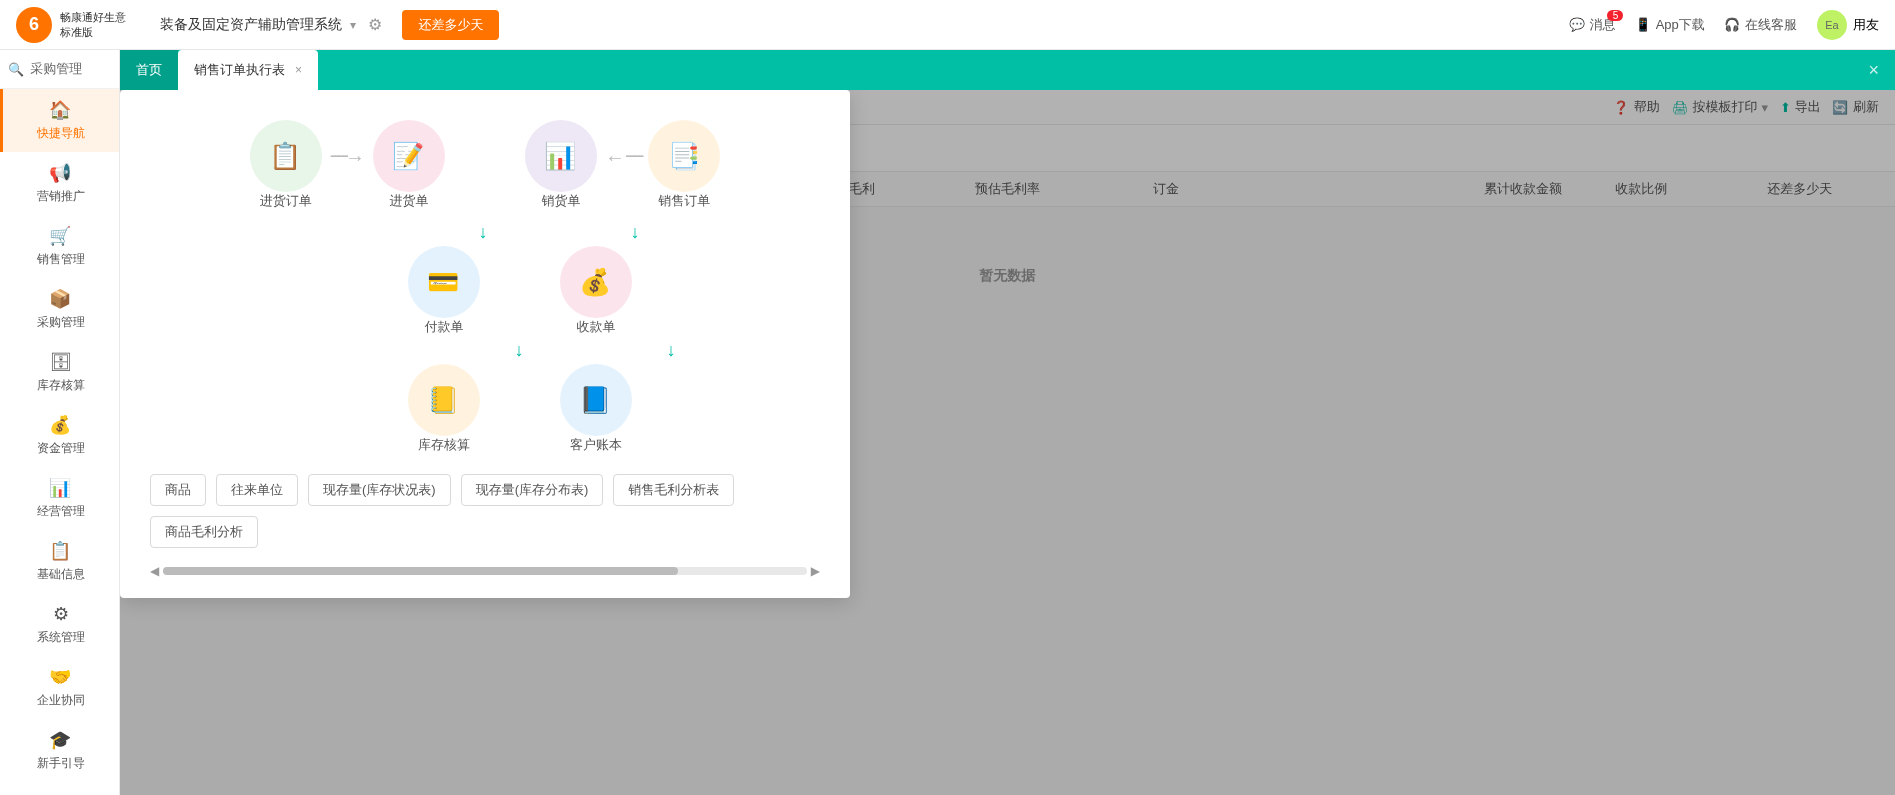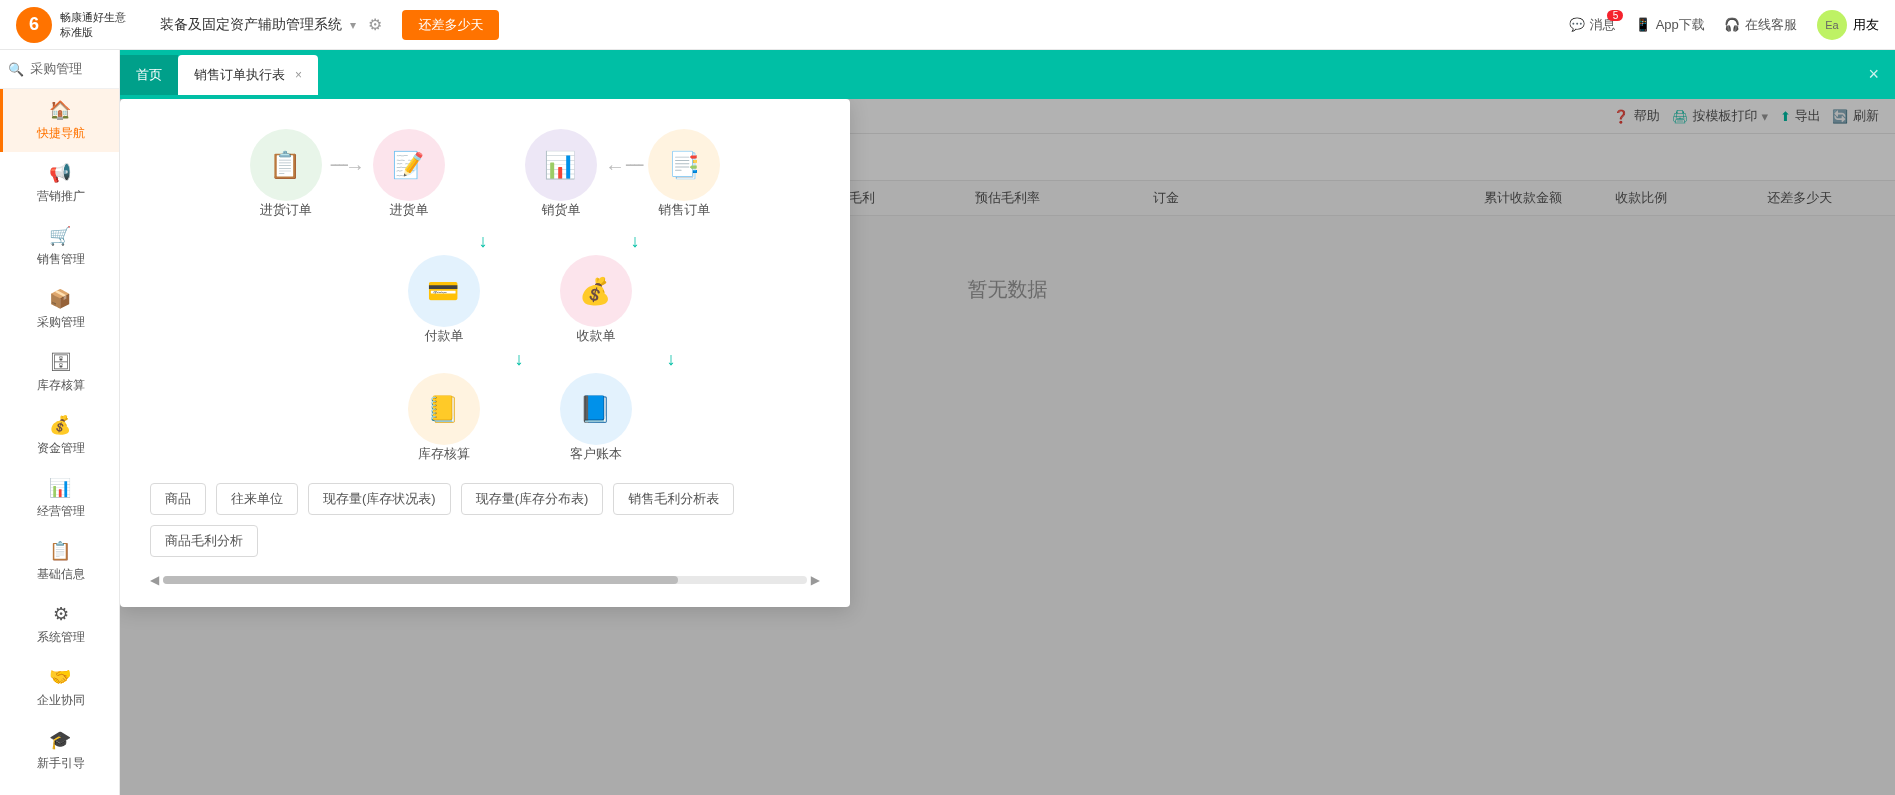--- a/index.html
+++ b/index.html
@@ -139,21 +139,21 @@
       border-left: 3px solid #ff7300;
       color: #ff7300;
     }
     .sidebar-item .item-icon { font-size: 18px; }
 
     
     .content-area { flex: 1; display: flex; flex-direction: column; overflow: hidden; }
 
     
     .tab-bar {
-      height: 49px;
+      height: 40px;
       background: #00bfa5;
       display: flex;
       align-items: center;
       padding: 0 0;
       flex-shrink: 0;
     }
     .tab-item {
       height: 40px;
       display: flex;
       align-items: center;
@@ -274,21 +274,22 @@
     .table-header .col { flex: 1; text-align: center; }
     .table-header .col-wide { flex: 2; text-align: right; }
 
     
     .empty-state {
       display: flex;
       align-items: center;
       justify-content: center;
       padding: 60px 0;
       color: #999;
-      font-size: 20px;
+      font-size: 14px;
+      font-weight: bold;
     }
 
     
     .modal-overlay {
       position: absolute;
       top: 0; left: 0; right: 0; bottom: 0;
       background: rgba(0,0,0,0.3);
       z-index: 100;
       display: flex;
       align-items: flex-start;

